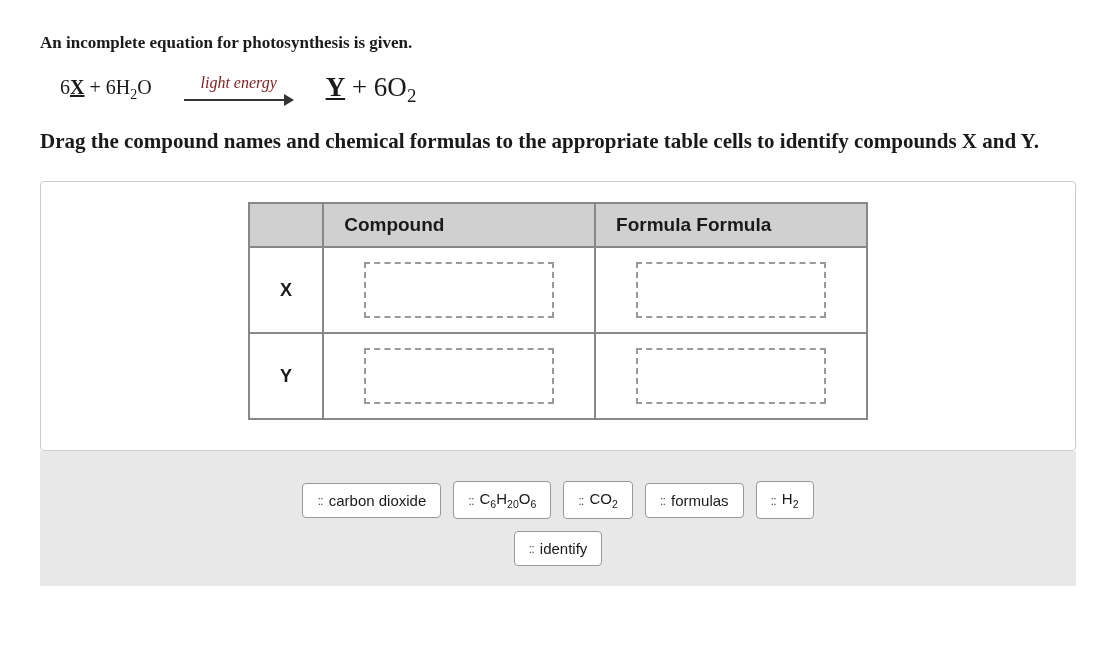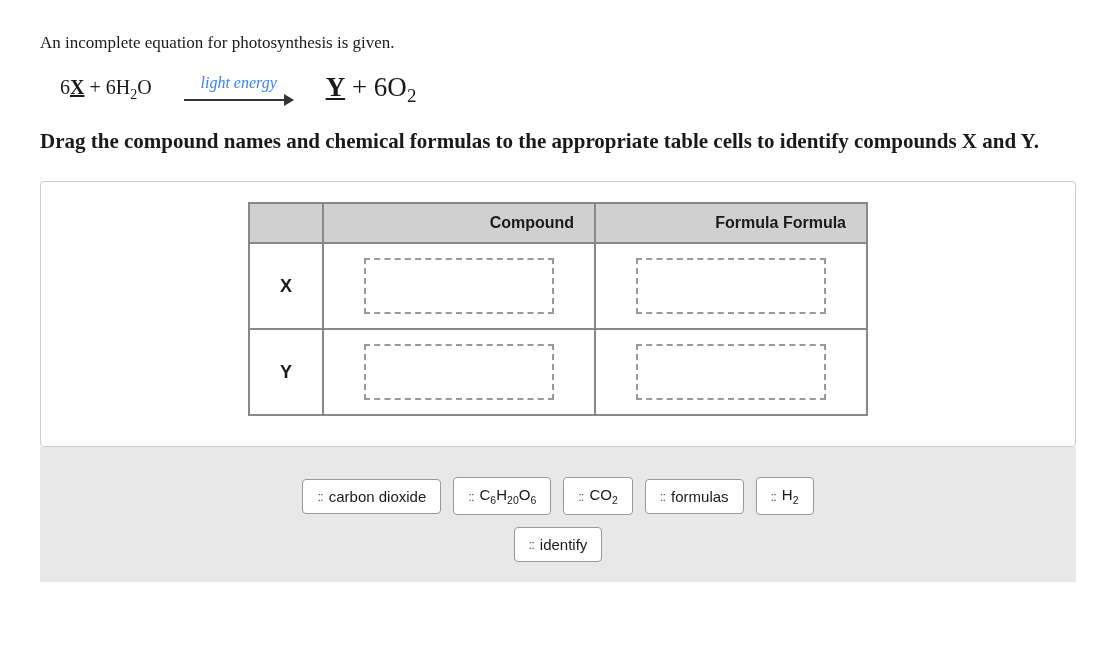--- a/index.html
+++ b/index.html
@@ -12,21 +12,21 @@
       font-family: Georgia, 'Times New Roman', serif;
       background: #fff;
       width: 1116px;
       min-height: 671px;
       padding: 30px 40px;
       color: #1a1a1a;
     }
 
     .question-text {
       font-size: 17px;
-      font-weight: normal;
+      font-weight: bold;
       margin-bottom: 18px;
       line-height: 1.5;
     }
 
     .equation-container {
       display: flex;
       align-items: center;
       margin-bottom: 20px;
       margin-left: 20px;
       gap: 16px;
@@ -39,21 +39,21 @@
 
     .equation-arrow-block {
       display: flex;
       flex-direction: column;
       align-items: center;
       margin: 0 16px;
     }
 
     .light-energy-label {
       font-size: 16px;
-      color: #3b82f6;
+      color: #7f1d1d;
       font-style: italic;
       margin-bottom: 2px;
       font-family: Georgia, serif;
     }
 
     .arrow-line {
       display: flex;
       align-items: center;
     }
 
@@ -108,23 +108,23 @@
     .compound-table {
       border-collapse: collapse;
       width: 620px;
       margin: 0 auto;
     }
 
     .compound-table th {
       background: #d0d0d0;
       border: 2px solid #888;
       padding: 10px 20px;
-      font-size: 16px;
-      font-weight: bold;
-      text-align: right;
+      font-size: 19px;
+      font-weight: bold;
+      text-align: left;
       font-family: Arial, sans-serif;
     }
 
     .compound-table td {
       border: 2px solid #888;
       padding: 10px;
       vertical-align: middle;
     }
 
     .row-label {

